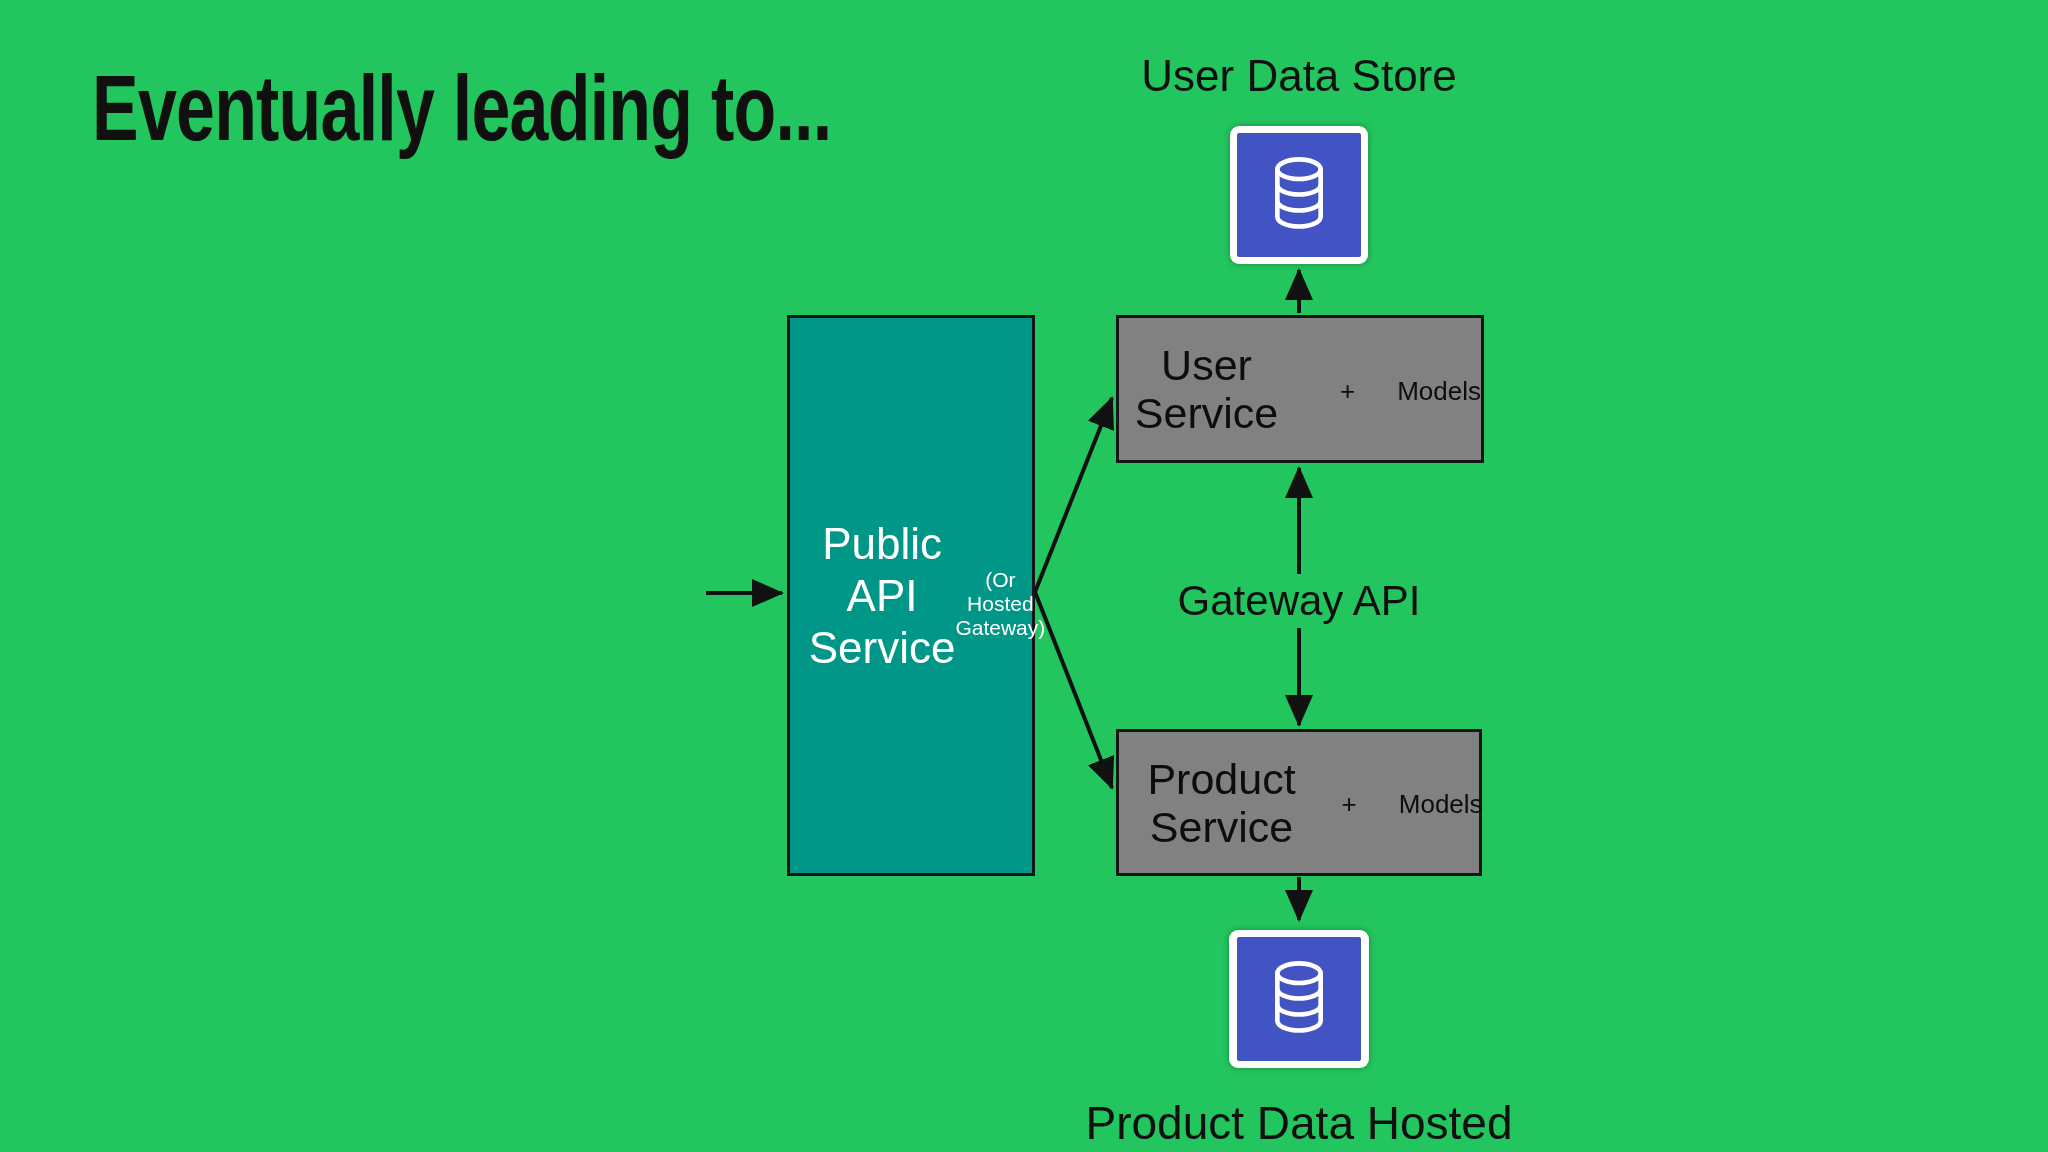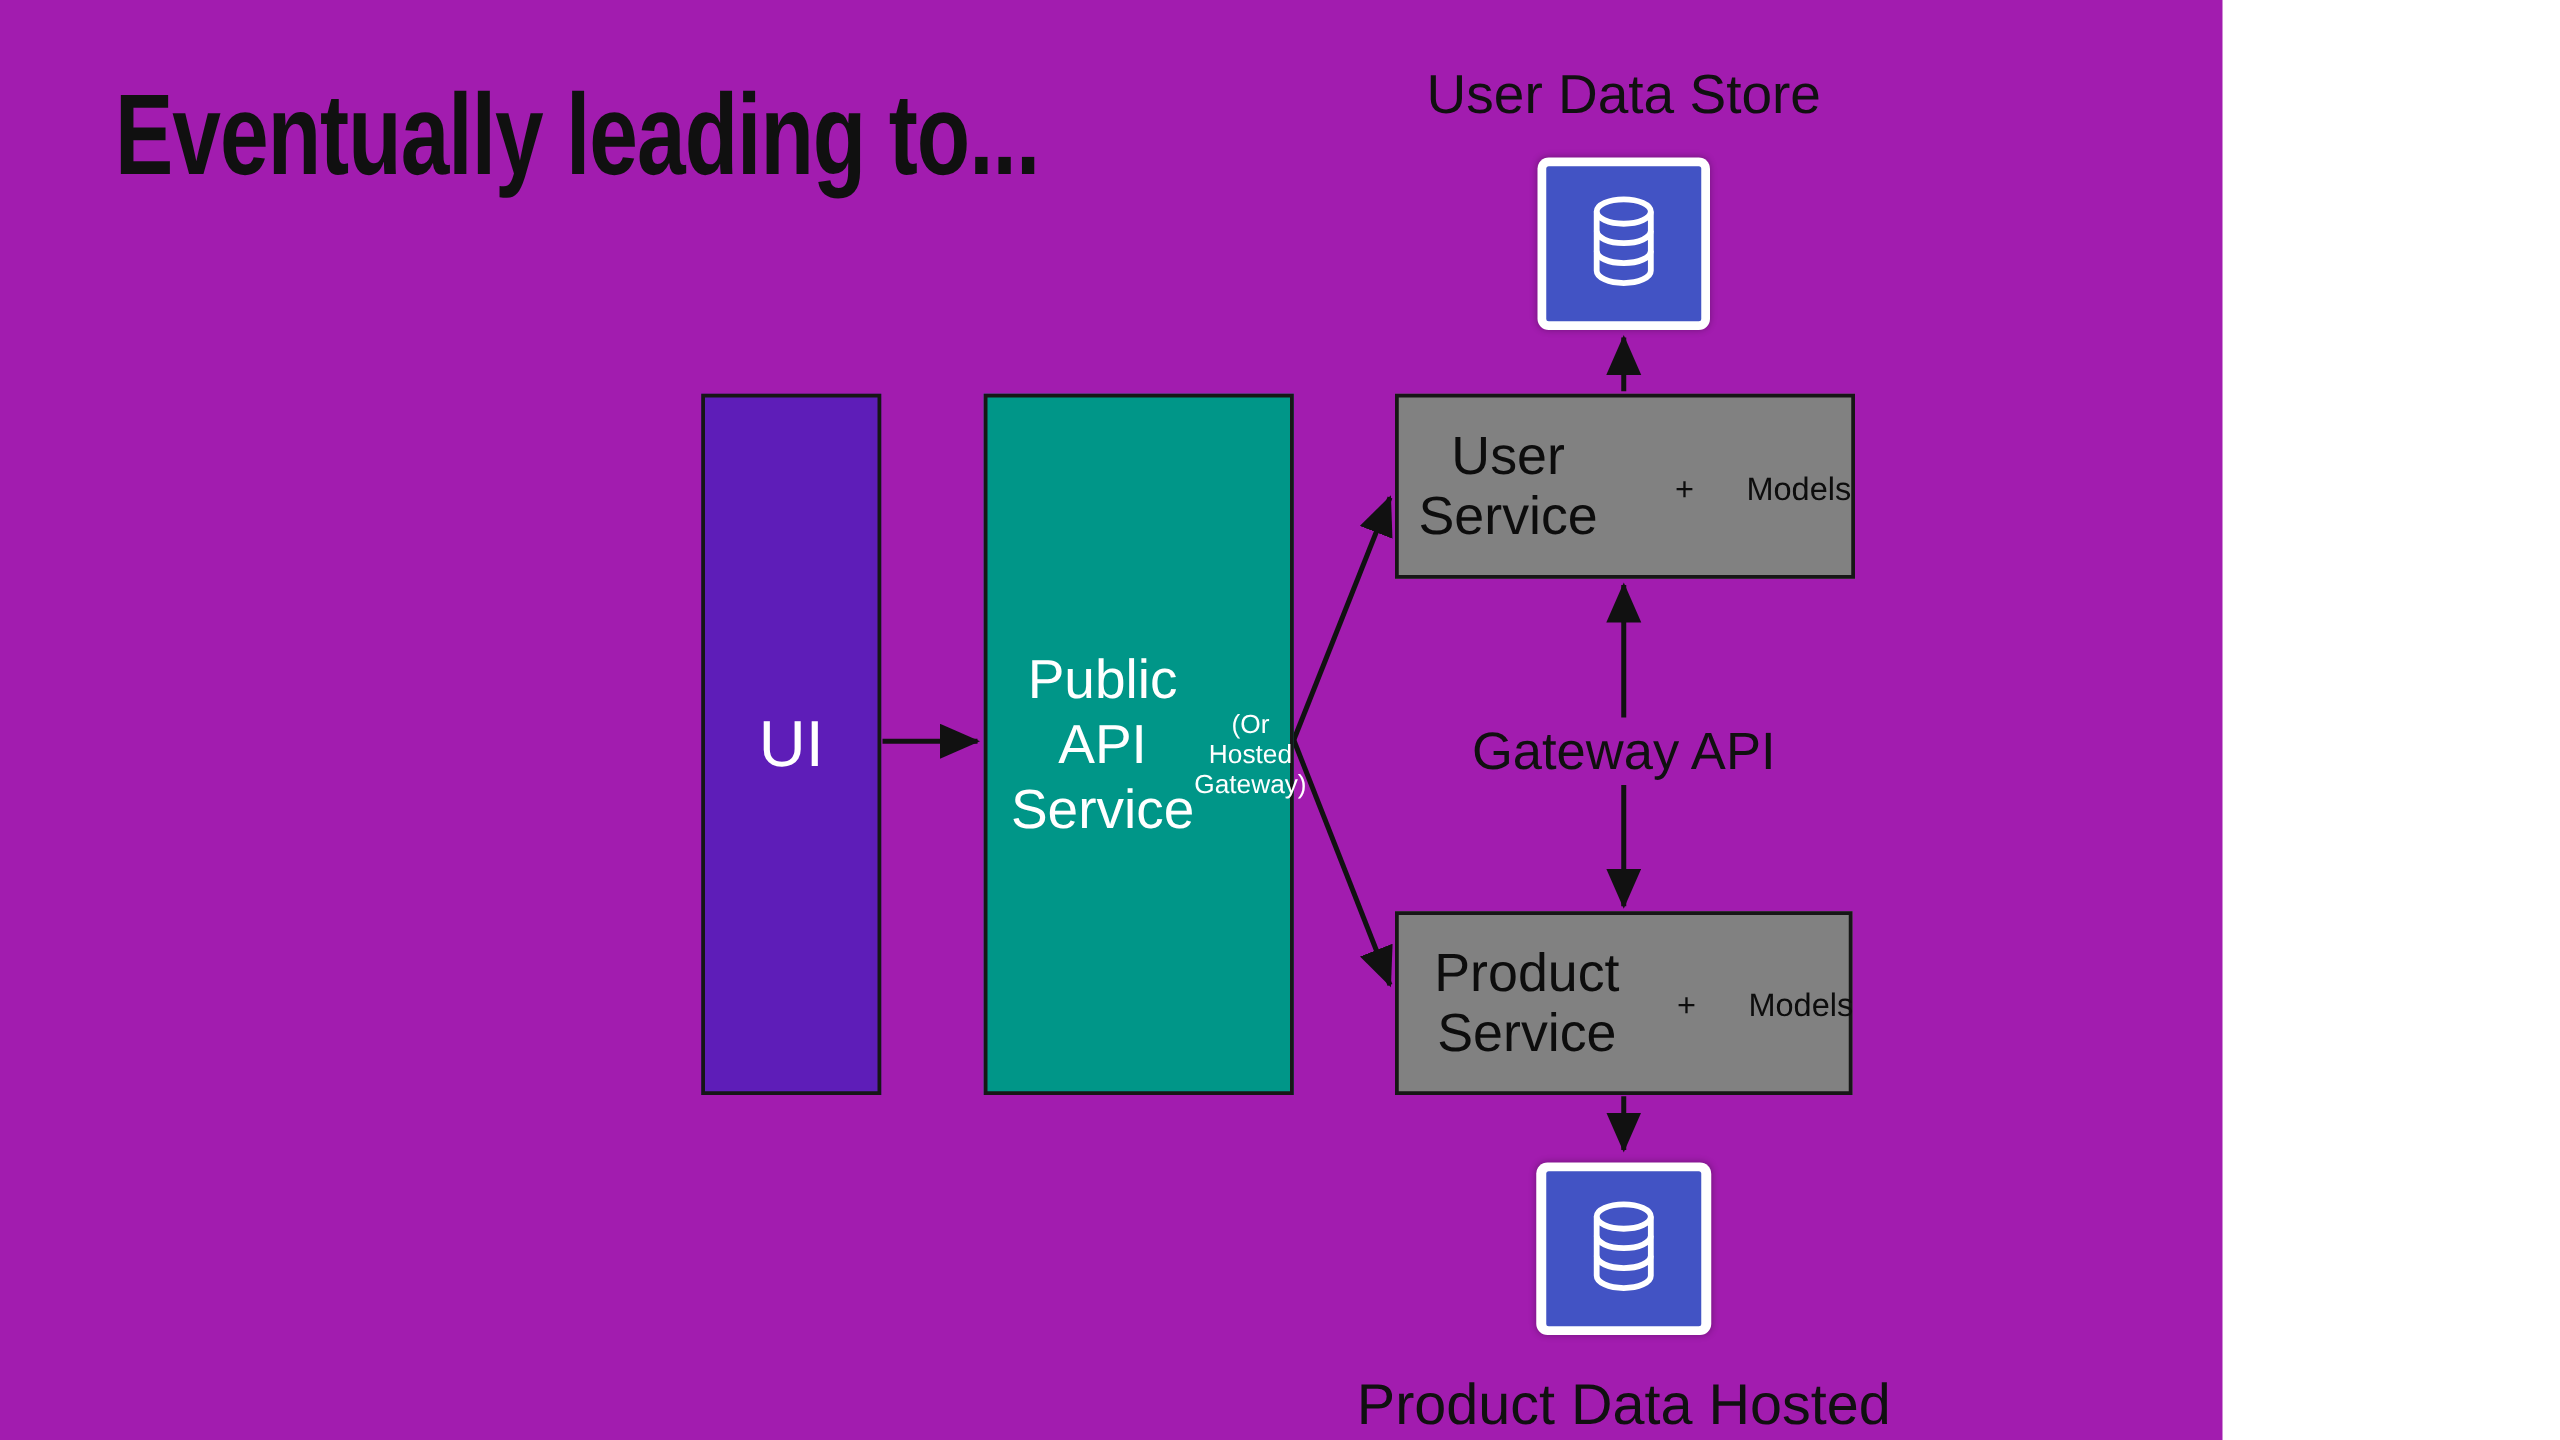--- a/index.html
+++ b/index.html
@@ -3,23 +3,23 @@
 <meta charset="utf-8">
 <style>
   html, body {
     margin: 0;
     padding: 0;
     background: #ffffff;
     font-family: "Liberation Sans", sans-serif;
   }
   #canvas {
     position: relative;
-    width: 1778px;
+    width: 2048px;
     height: 1152px;
-    background: #a21caf;
+    background: #22c55e;
     overflow: hidden;
   }
   .abs { position: absolute; }
 
   
   .slide-title {
     left: 92px;
     top: 62px;
     font-size: 92px;
     font-weight: 700;
@@ -150,23 +150,20 @@
     </defs>
     <path d="M706 593 H782" stroke="#111111" stroke-width="4" fill="none" marker-end="url(#ah)"></path>
     <path d="M1035 592 L1112 398" stroke="#111111" stroke-width="4" fill="none" marker-end="url(#ah)"></path>
     <path d="M1035 592 L1112 788" stroke="#111111" stroke-width="4" fill="none" marker-end="url(#ah)"></path>
     <path d="M1299 313 V270" stroke="#111111" stroke-width="4" fill="none" marker-end="url(#ah)"></path>
     <path d="M1299 574 V468" stroke="#111111" stroke-width="4" fill="none" marker-end="url(#ah)"></path>
     <path d="M1299 628 V725" stroke="#111111" stroke-width="4" fill="none" marker-end="url(#ah)"></path>
     <path d="M1299 877 V920" stroke="#111111" stroke-width="4" fill="none" marker-end="url(#ah)"></path>
   </svg>
 
-  <div class="abs node node-ui" style="background-color: rgb(94, 29, 184);">
-    <span class="ui-label">UI</span>
-  </div>
 
   <div class="abs node node-api" style="background-color: rgb(0, 150, 136); padding-left: 32px;">
     <div class="api-title">Public API Service</div>
     <div class="api-subtitle">(Or Hosted Gateway)</div>
   </div>
 
   <div class="abs node node-service node-user-service" style="background-color: rgb(129, 129, 129);">
     <div class="service-title">User Service</div>
     <div class="service-subrow">
       <span>+</span>

